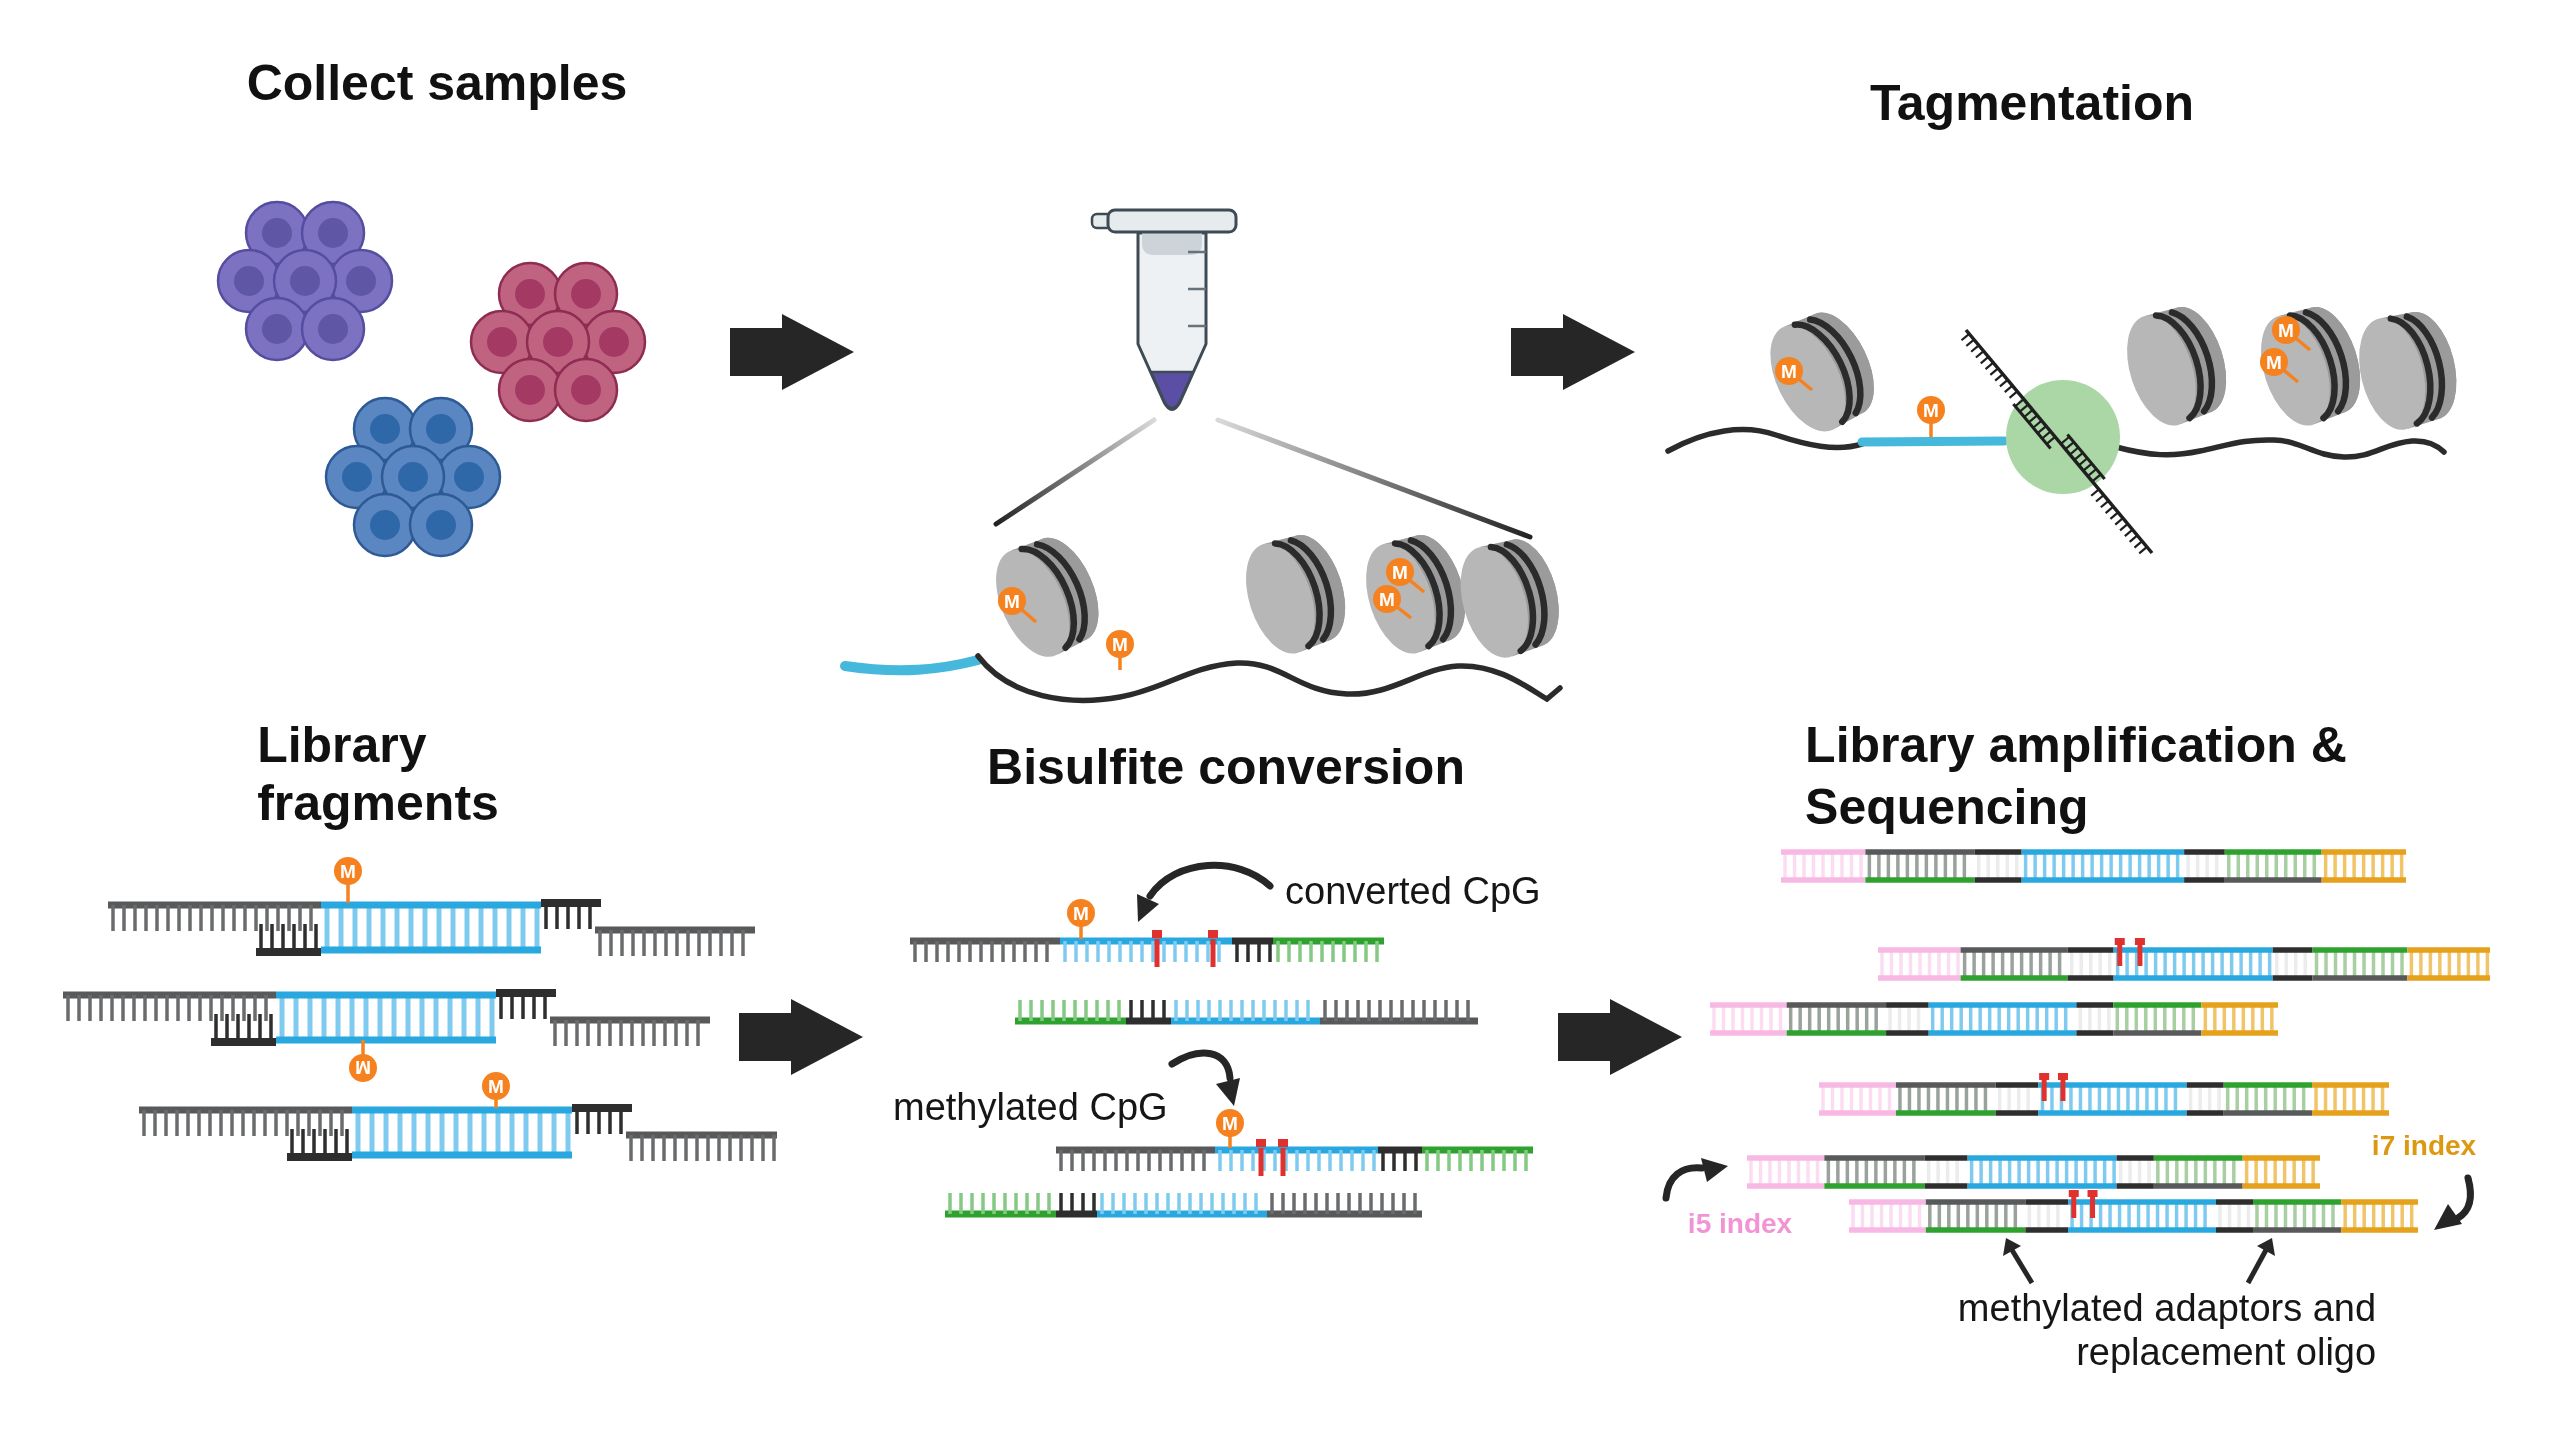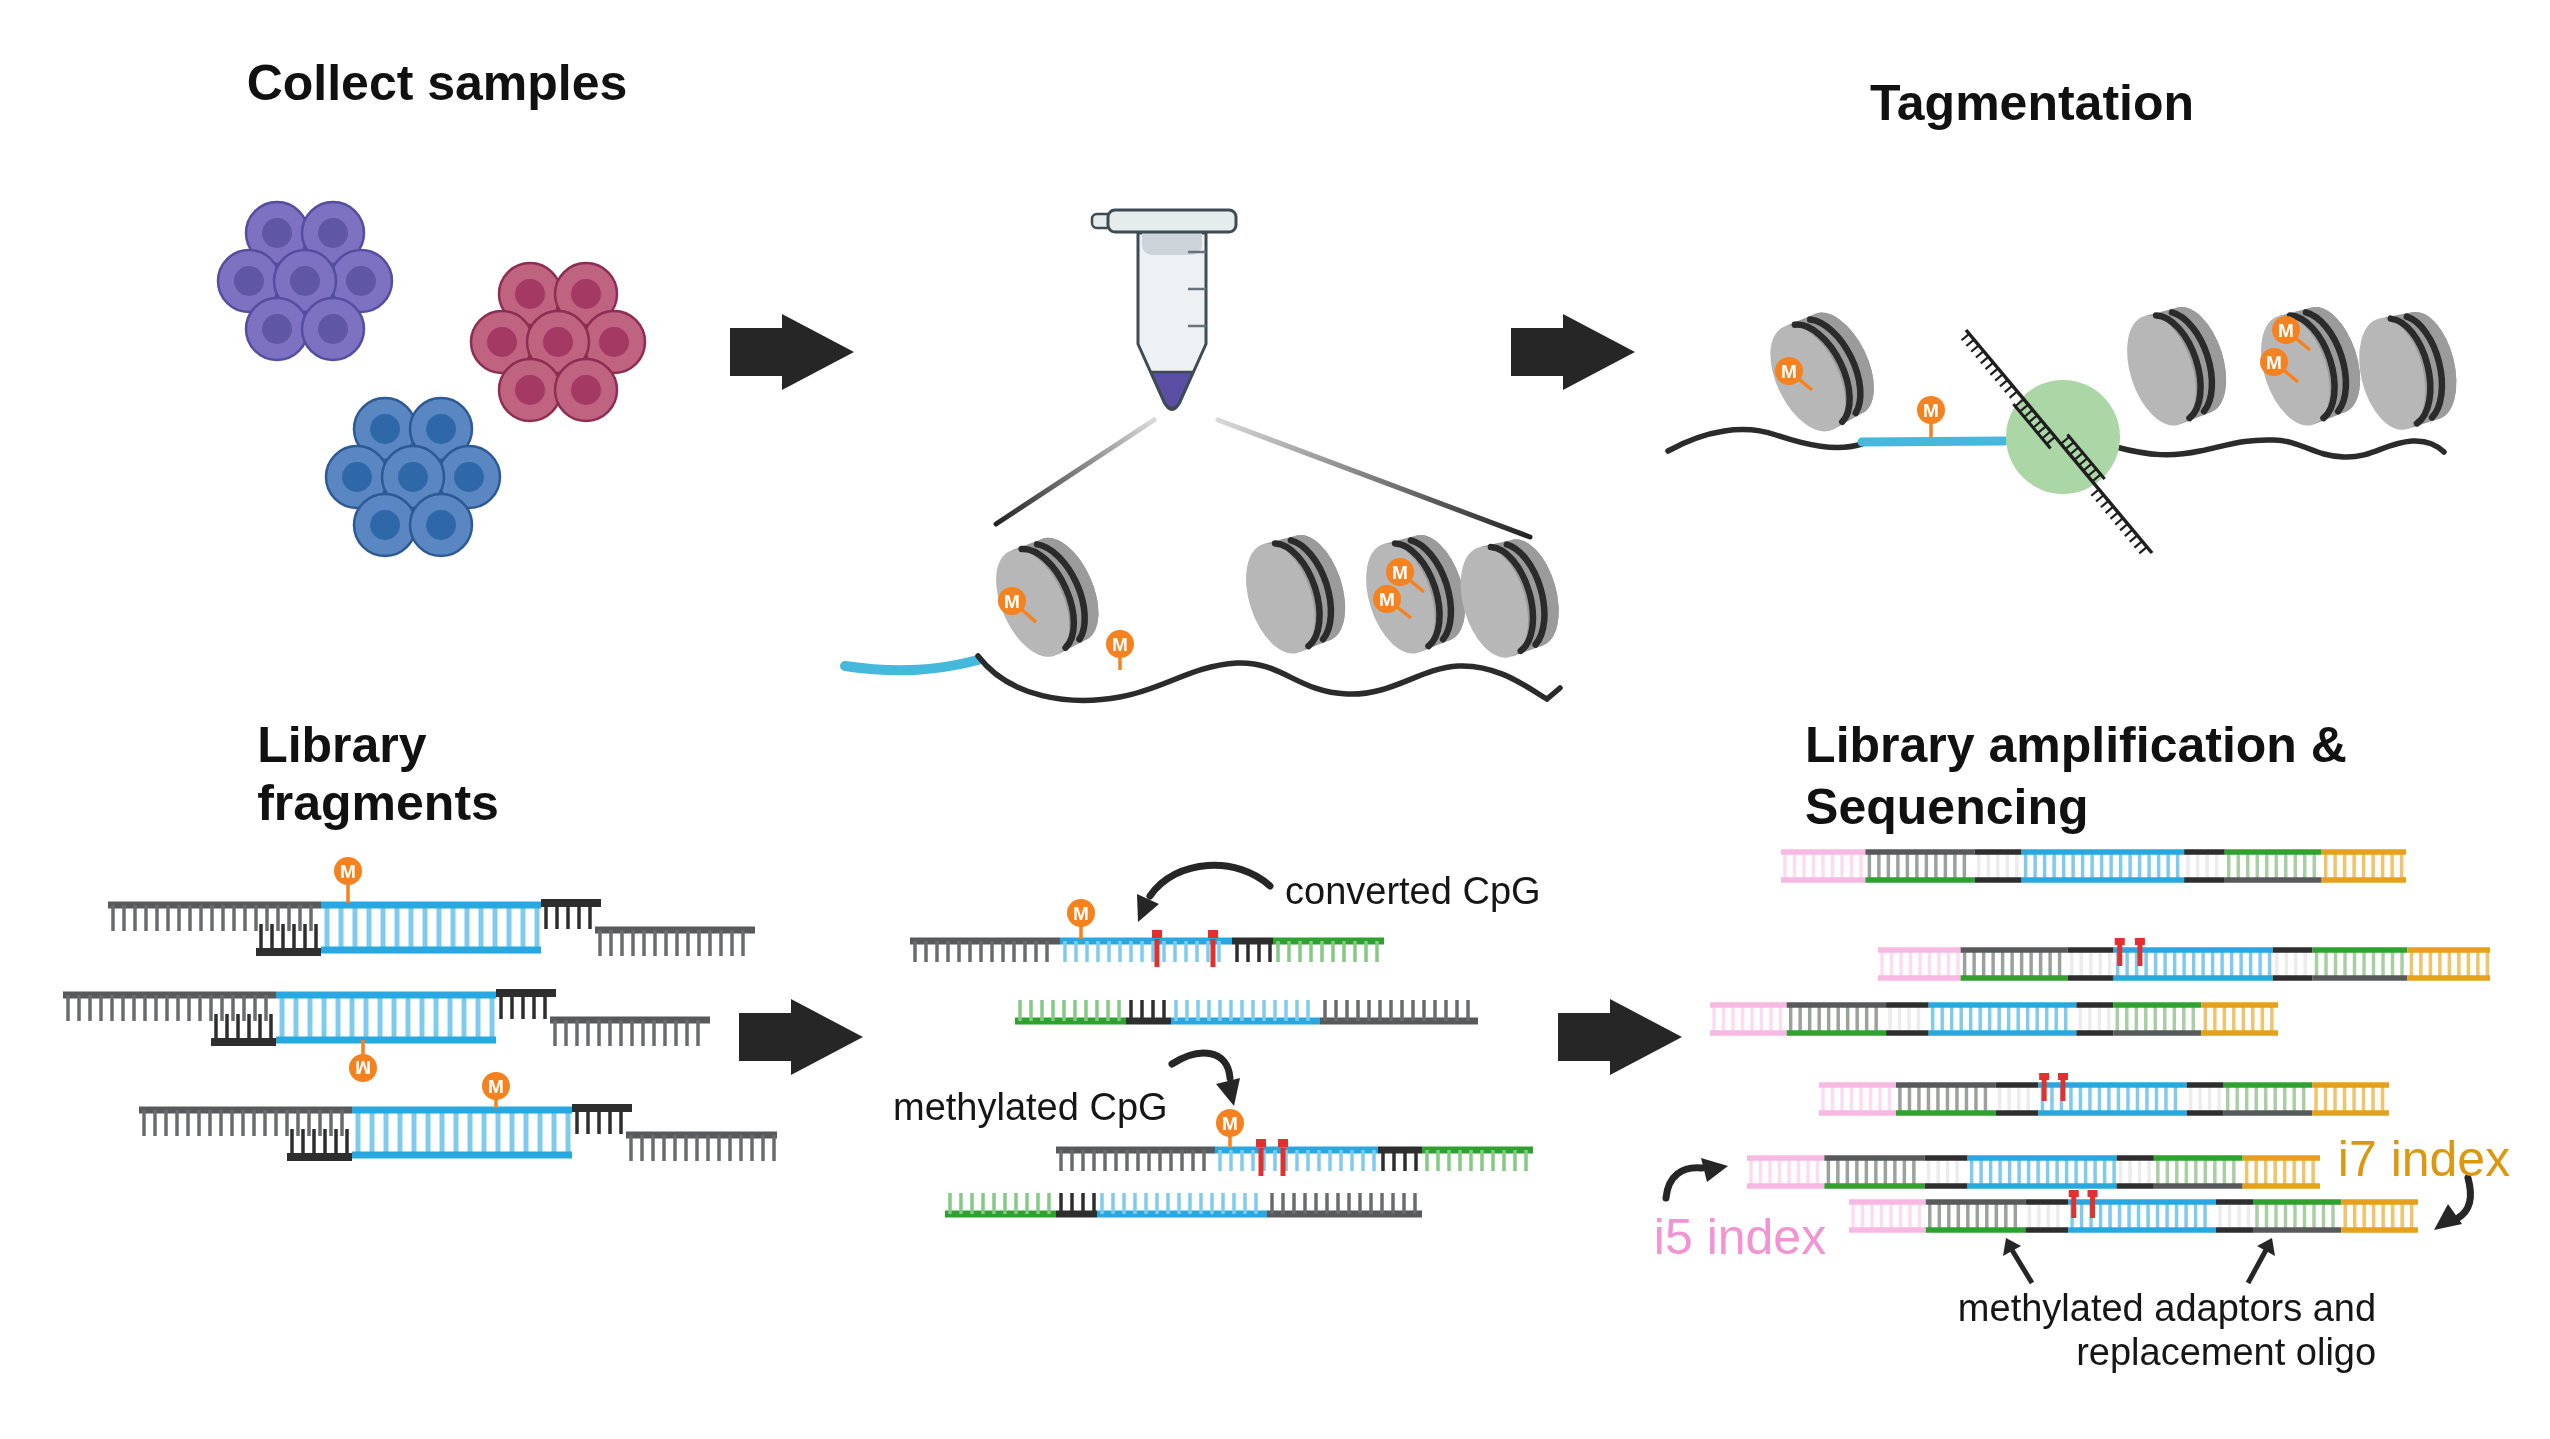--- a/index.html
+++ b/index.html
@@ -3,21 +3,21 @@
 <meta charset="utf-8">
 <style>
   html,body{margin:0;padding:0;background:#fff;font-family:"Liberation Sans",sans-serif;}
   .stage{position:relative;width:2550px;height:1439px;background:#ffffff;color:#161616;overflow:hidden;}
   .stage svg{position:absolute;left:0;top:0;}
   .title{position:absolute;transform:translateX(-50%);font-weight:700;
          font-size:50px;color:#111;white-space:nowrap;}
   .lh63{line-height:63px}.lh58{line-height:58px}.lh62{line-height:62px}.lh44{line-height:44px}
   .note{position:absolute;font-size:38px;color:#161616;white-space:nowrap;}
   .note.center{transform:translateX(-50%);text-align:right;}
-  .index-label{position:absolute;transform:translateX(-50%);font-weight:400;font-size:50px;white-space:nowrap;}
+  .index-label{position:absolute;transform:translateX(-50%);font-weight:700;font-size:28px;white-space:nowrap;}
 </style>
 </head>
 <body>
 
 <div class="stage">
 
   <svg id="art" width="2550" height="1439" viewBox="0 0 2550 1439">
       <defs>
         <linearGradient id="funL" x1="1154" y1="420" x2="996" y2="524" gradientUnits="userSpaceOnUse">
           <stop offset="0" stop-color="#d9d9d9"></stop>
@@ -1251,20 +1251,21 @@
   <div class="title" style="left:437px;top:54px">Collect samples</div>
 
 
   <div class="title" style="left:2032px;top:74px">Tagmentation</div>
 
   <div class="title lh58" style="left:378px;top:716px">
     <span>Library</span><br>
     <span>fragments</span>
   </div>
 
+  <div class="title" style="left:1226px;top:738px">Bisulfite conversion</div>
 
   <div class="title lh62" style="left:2076px;top:714px">
     <span>Library amplification &amp;</span><br>
     <span>Sequencing</span>
   </div>
 
   <div class="note" style="left:1285px;top:870px">converted CpG</div>
 
   <div class="note" style="left:893px;top:1086px">methylated CpG</div>
 

